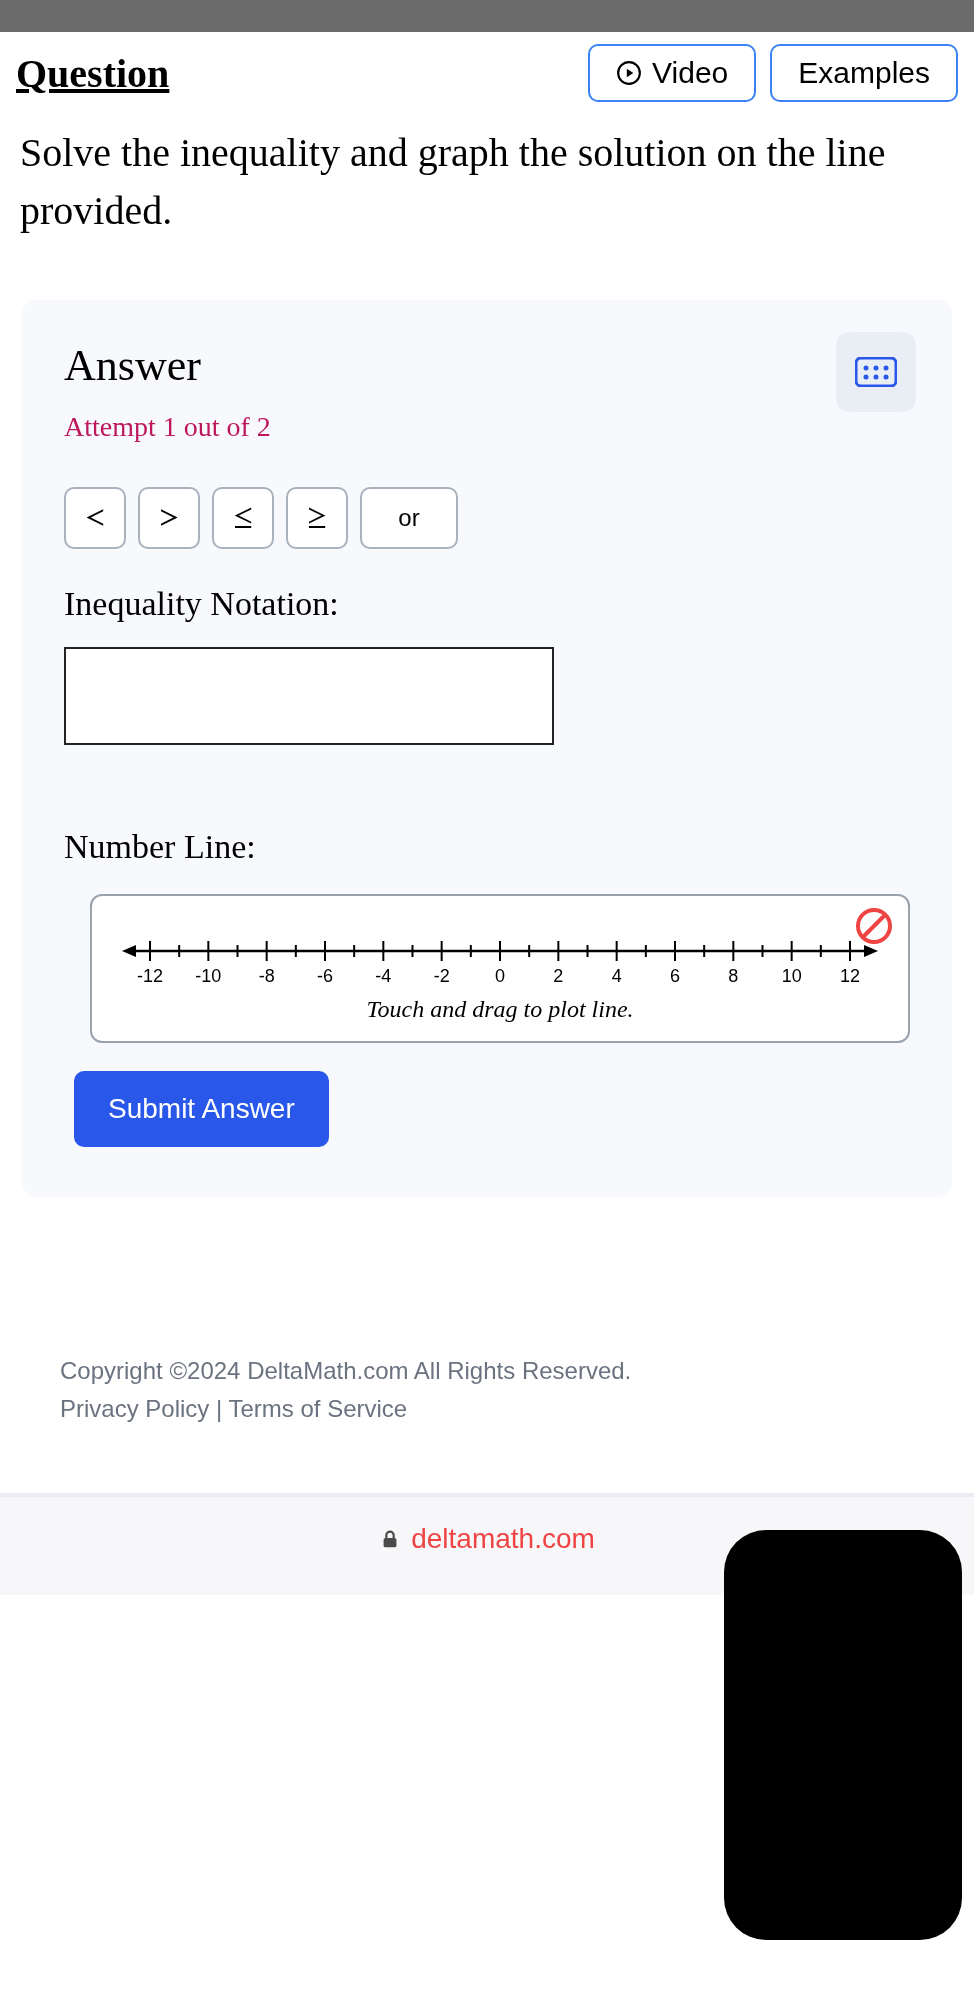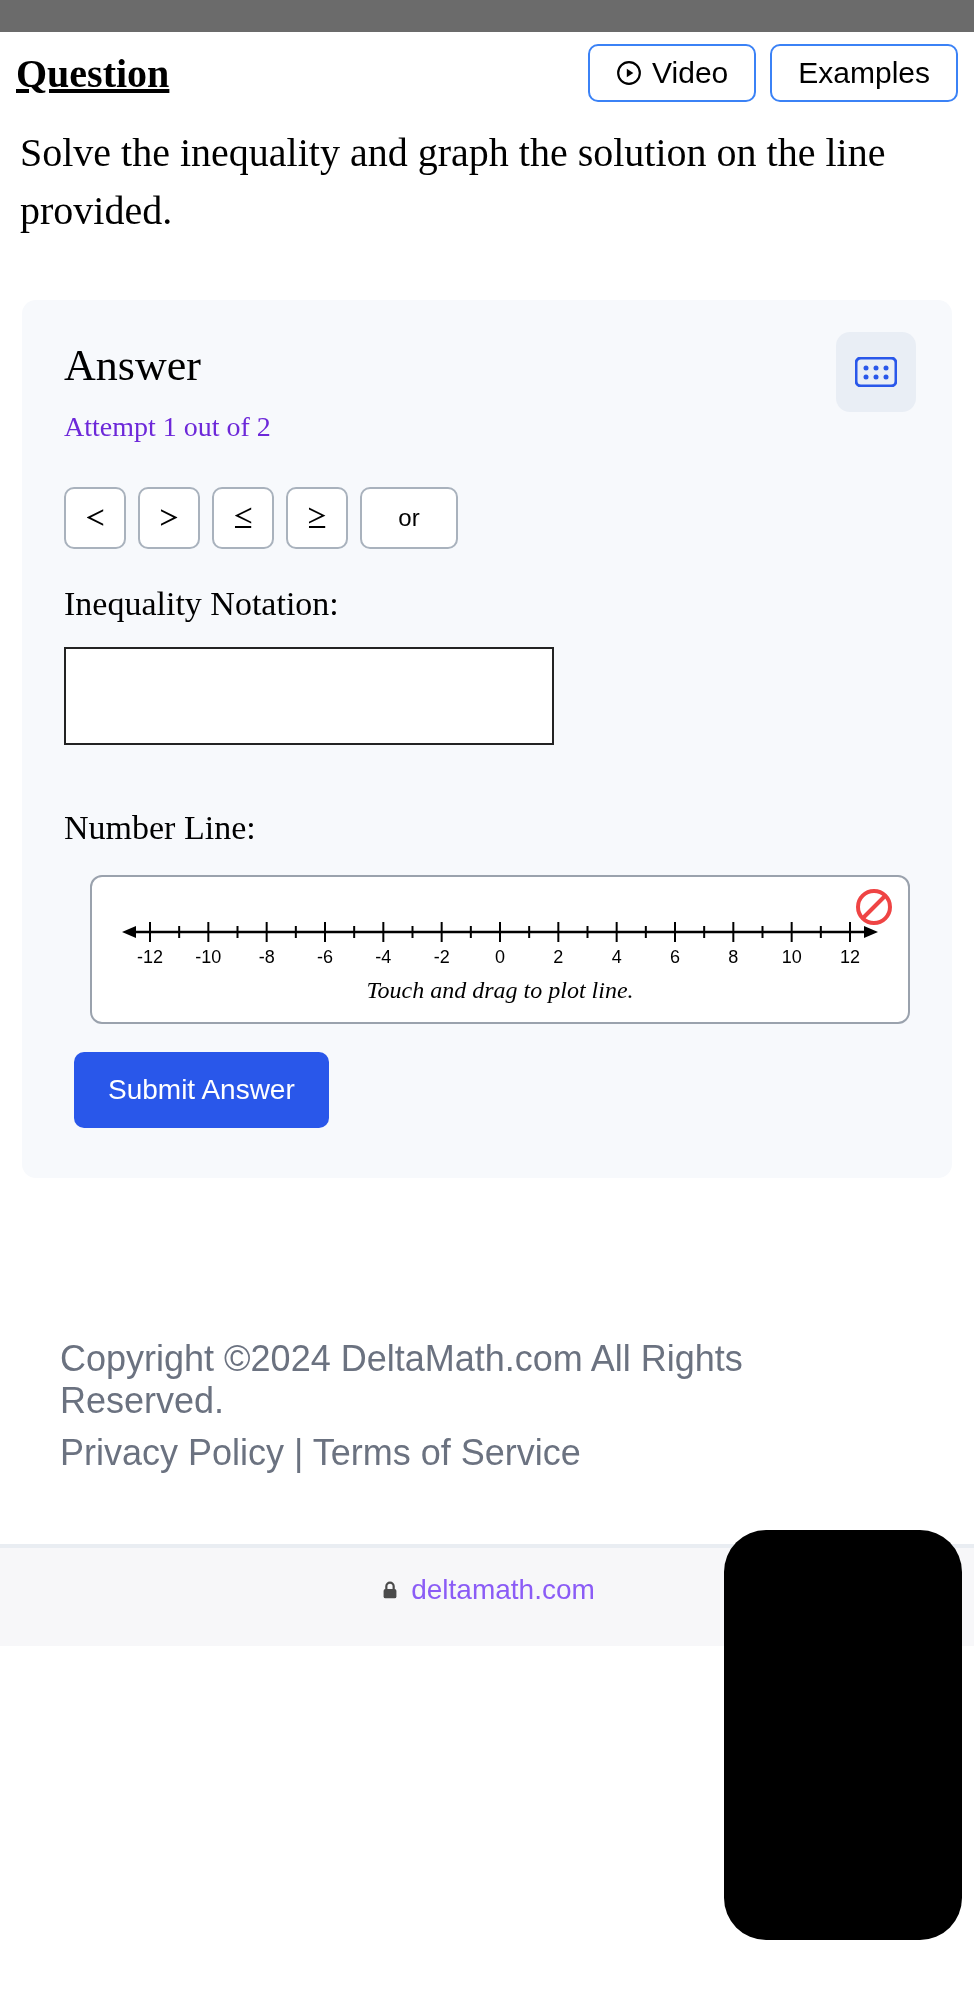--- a/index.html
+++ b/index.html
@@ -7,36 +7,36 @@
   .topbar { height: 32px; background: #6b6b6b; }
   .header-row { display: flex; align-items: center; padding: 12px 16px 22px 16px; gap: 14px; }
   .question-title { font-size: 40px; font-weight: bold; flex: 0 0 auto; margin-right: auto; text-decoration: underline; }
   .header-btn { display: inline-flex; align-items: center; justify-content: center; gap: 10px; border: 2px solid #3b82f6; border-radius: 10px; padding: 10px 26px; font-size: 30px; background: #fff; font-family: -apple-system, Helvetica, Arial, sans-serif; cursor: pointer; }
   .play-icon { width: 26px; height: 26px; }
   .prompt-area { padding: 0 20px 40px 20px; }
   .prompt-text { font-size: 40px; line-height: 1.45; }
   .equation-block { font-family: 'Latin Modern Math', 'STIX Two Math', Georgia, serif; font-size: 46px; text-align: center; margin-top: 70px; margin-bottom: 30px; letter-spacing: 1px; }
   .answer-card { margin: 20px 22px 40px 22px; background: #f7f9fc; border-radius: 14px; padding: 40px 42px 50px 42px; position: relative; }
   .answer-title { font-size: 44px; font-weight: normal; }
-  .attempt-text { font-size: 28px; color: #6d28d9; margin-top: 20px; }
+  .attempt-text { font-size: 28px; color: #be185d; margin-top: 20px; }
   .keypad-btn { position: absolute; top: 32px; right: 36px; width: 80px; height: 80px; background: #e9eef5; border-radius: 14px; display: flex; align-items: center; justify-content: center; cursor: pointer; }
   .symbol-row { display: flex; gap: 12px; margin-top: 44px; }
   .sym-btn { width: 62px; height: 62px; border: 2px solid #a9b2bd; border-radius: 10px; display: flex; align-items: center; justify-content: center; background: #fff; font-size: 28px; font-family: 'STIX Two Math', Georgia, serif; cursor: pointer; }
   .sym-btn.or-btn { width: 98px; font-family: -apple-system, Helvetica, Arial, sans-serif; font-size: 24px; }
   .section-label { font-size: 34px; margin-top: 36px; }
   .ineq-input { margin-top: 24px; width: 490px; height: 98px; border: 2px solid #232323; background: #fff; font-size: 30px; padding: 6px 10px; font-family: Georgia, serif; }
   .numline-wrap { margin-top: 28px; border: 2px solid #9aa2ad; border-radius: 12px; background: #fff; padding: 20px 14px 18px 14px; position: relative; margin-left: 26px; }
   .nosymbol { position: absolute; top: 10px; right: 14px; width: 40px; height: 40px; }
   .axis-svg { display: block; width: 100%; height: 80px; }
   .hint-text { text-align: center; color: #000000; font-style: italic; font-size: 24px; margin-top: 0; font-family: Georgia, serif; }
   .submit-btn { margin-top: 28px; margin-left: 10px; background: #2957ea; color: #fff; border: none; border-radius: 10px; padding: 22px 34px; font-size: 28px; font-family: -apple-system, Helvetica, Arial, sans-serif; cursor: pointer; }
-  .footer-area { padding: 120px 60px 60px 60px; color: #6b7280; font-family: -apple-system, Helvetica, Arial, sans-serif; font-size: 36px; }
+  .footer-area { padding: 120px 60px 60px 60px; color: #6b7280; font-family: -apple-system, Helvetica, Arial, sans-serif; font-size: 24px; }
   .footer-area .line2 { margin-top: 10px; }
   .divider { height: 4px; background: #e9edf2; margin-top: 10px; }
-  .url-bar { display: flex; align-items: center; justify-content: center; gap: 10px; padding: 26px 0 40px 0; background: #f7f7f9; color: #8b5cf6; font-family: -apple-system, Helvetica, Arial, sans-serif; font-size: 28px; }
+  .url-bar { display: flex; align-items: center; justify-content: center; gap: 10px; padding: 26px 0 40px 0; background: #f7f7f9; color: #ef4444; font-family: -apple-system, Helvetica, Arial, sans-serif; font-size: 28px; }
   .pip { position: fixed; right: 12px; bottom: 70px; width: 238px; height: 410px; background: #000; border-radius: 42px; }
   .tick-label { font-family: -apple-system, Helvetica, Arial, sans-serif; font-size: 18px; }
 </style>
 </head>
 <body>
 
 <div class="topbar"></div>
 
 <div class="header-row">
   <div class="question-title">Question</div>
@@ -75,21 +75,21 @@
     <button class="sym-btn">&lt;</button>
     <button class="sym-btn">&gt;</button>
     <button class="sym-btn">≤</button>
     <button class="sym-btn">≥</button>
     <button class="sym-btn or-btn">or</button>
   </div>
 
   <div class="section-label">Inequality Notation:</div>
   <input class="ineq-input" type="text" value="" style="">
 
-  <div class="section-label" style="margin-top:64px;">Number Line:</div>
+  <div class="section-label" style="margin-top:83px;">Number Line:</div>
 
   <div class="numline-wrap">
     <svg class="nosymbol" viewBox="0 0 40 40">
       <circle cx="20" cy="20" r="16" fill="none" stroke="#ef4444" stroke-width="4"></circle>
       <line x1="9" y1="31" x2="31" y2="9" stroke="#ef4444" stroke-width="4"></line>
     </svg>
     <svg class="axis-svg" viewBox="0 0 760 80">
       <line x1="10" y1="35" x2="750" y2="35" stroke="#000" stroke-width="2.5"></line>
       <polygon points="2,35 16,29 16,41" fill="#000"></polygon>
       <polygon points="758,35 744,29 744,41" fill="#000"></polygon>

